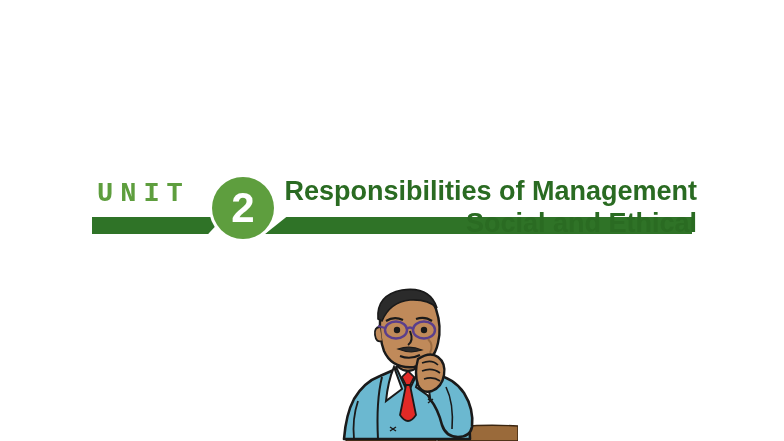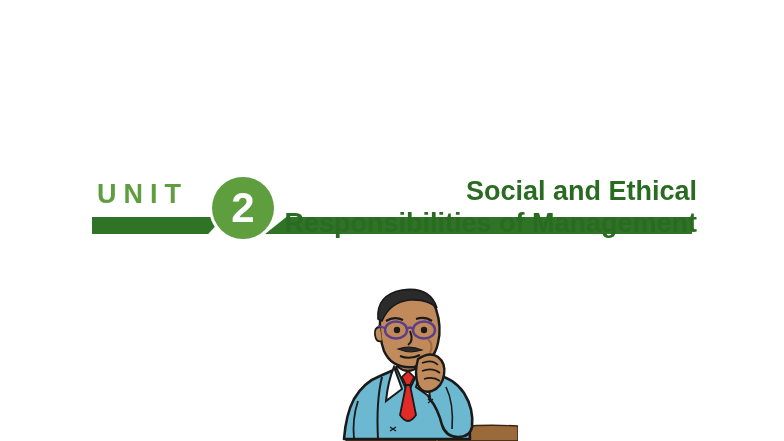--- a/index.html
+++ b/index.html
@@ -23,21 +23,21 @@
     position: absolute;
     left: 0;
     top: 85px;
     width: 784px;
     height: 80px;
   }
   #unit-word {
     position: absolute;
     left: 97px;
     top: 96px;
-    font-family: Liberation Sans, sans-serif;
+    font-family: Liberation Mono, monospace;
     font-size: 27px;
     font-weight: bold;
     letter-spacing: 7px;
     color: #5E9E3E;
     line-height: 1;
     white-space: nowrap;
   }
   #bar-left {
     position: absolute;
     left: 92px;
@@ -123,22 +123,22 @@
 
     <div id="unit-word">UNIT</div>
 
     <div id="unit-circle">
       <div id="unit-number">2</div>
     </div>
 
   </div>
 
   <div id="title-block">
+    <div class="title-line">Responsibilities of Management</div>
     <div class="title-line">Social and Ethical</div>
-    <div class="title-line">Responsibilities of Management</div>
   </div>
 
   <div id="illustration">
     <svg width="200" height="160" viewBox="0 0 200 160" xmlns="http://www.w3.org/2000/svg">
 
       <g>
         <path d="M120 150 Q150 142 200 145 L200 160 L120 160 Z" fill="#9A6A3A" stroke="#3A2510" stroke-width="1.4"></path>
         <path d="M30 154 Q70 146 118 152 L118 160 L28 160 Z" fill="#9A6A3A" stroke="#3A2510" stroke-width="1.4"></path>
       </g>
 

